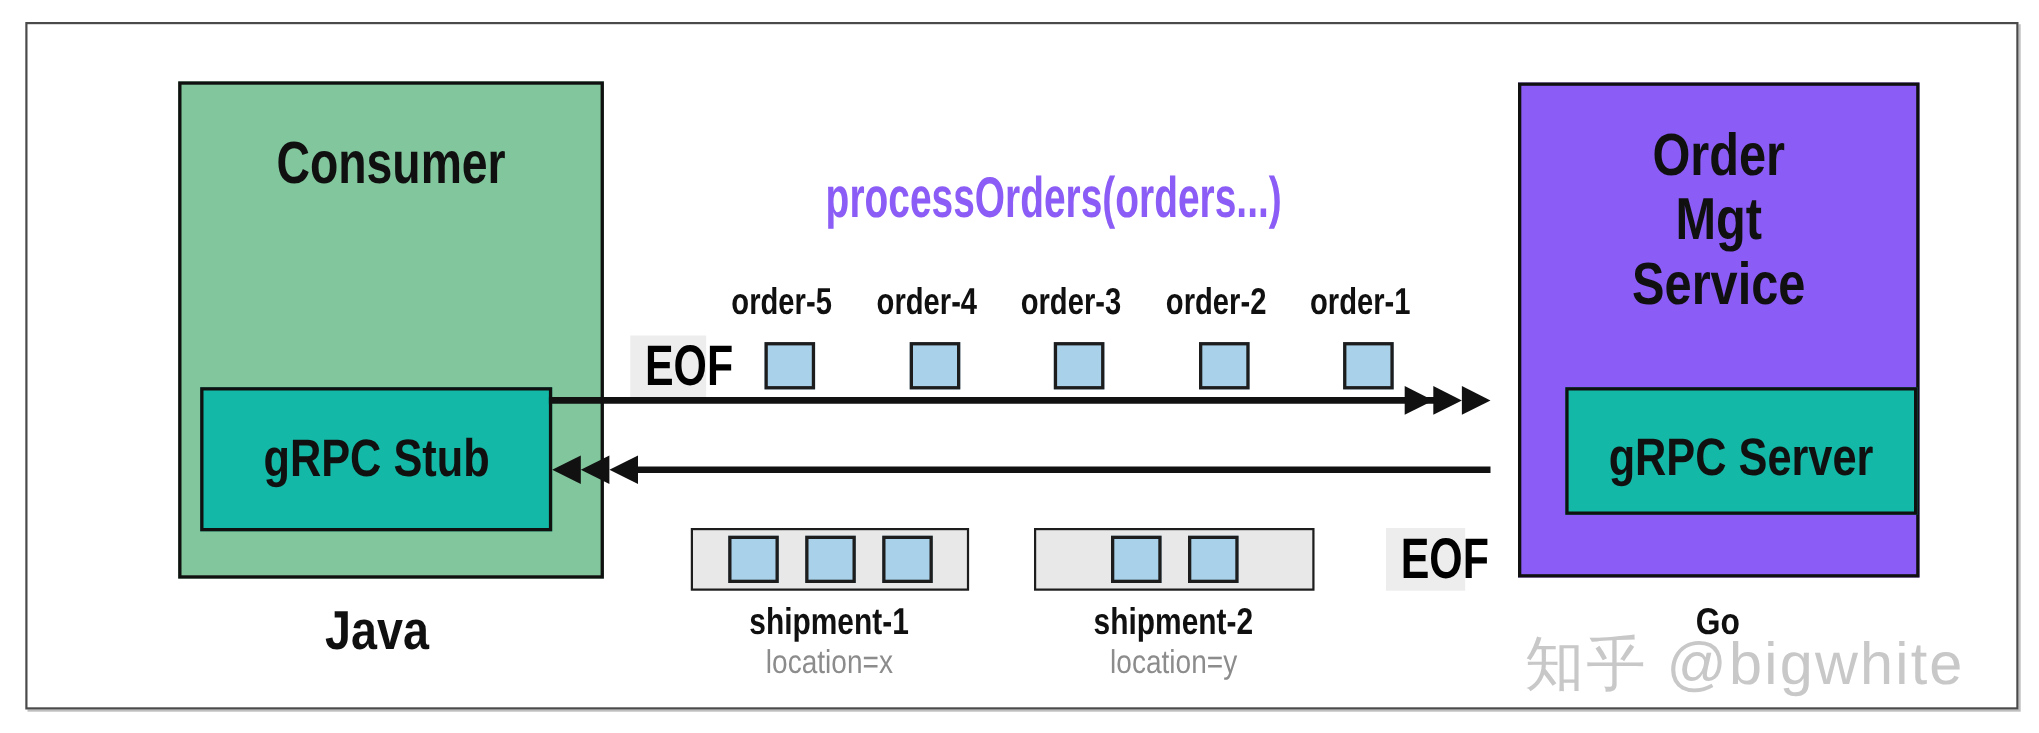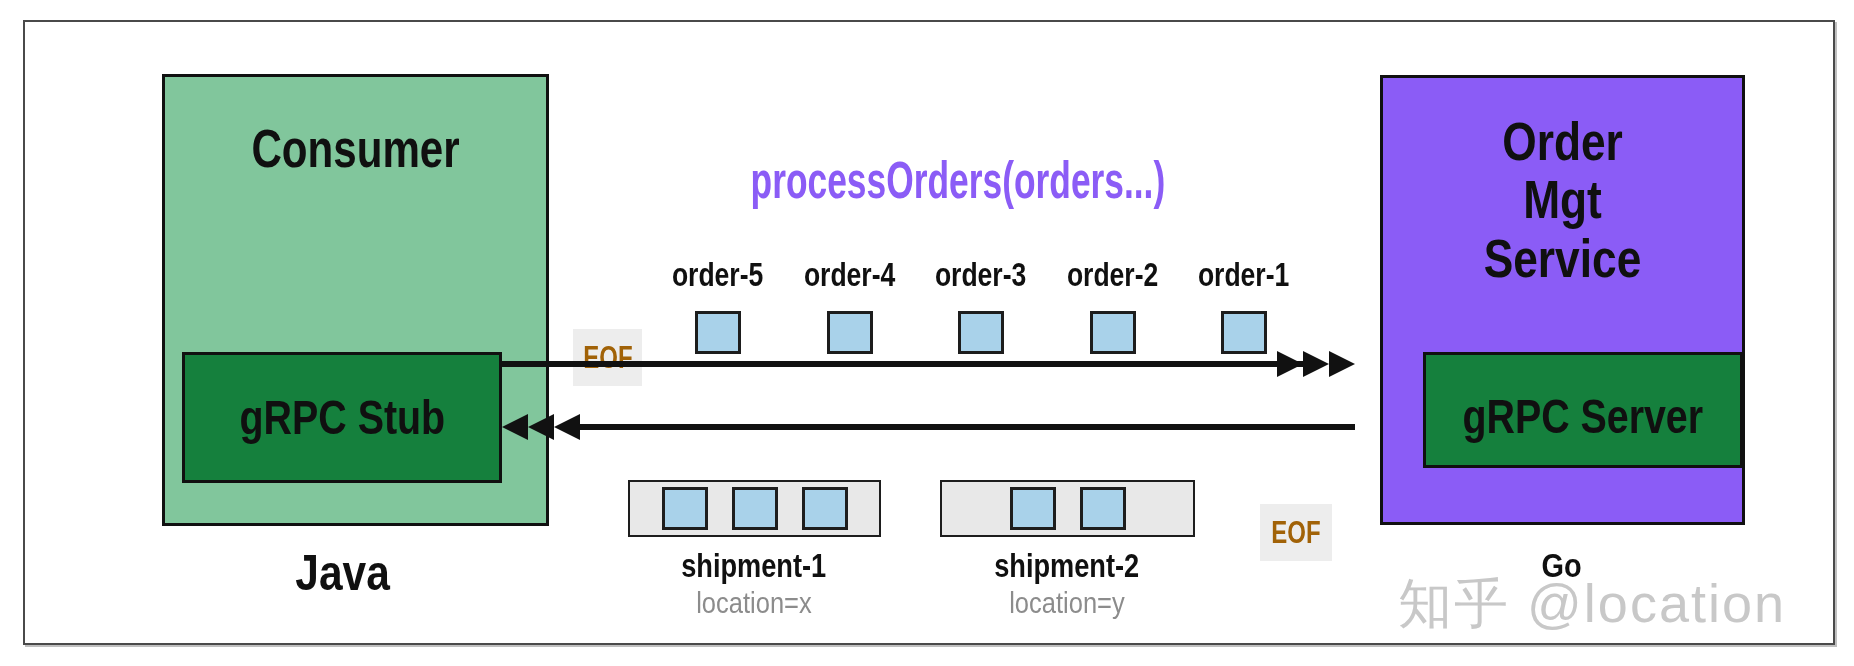--- a/index.html
+++ b/index.html
@@ -9,42 +9,42 @@
          border:2px solid #4a4a4a; background:#fff; box-shadow:2px 2px 0 rgba(0,0,0,0.25);}
   .cx{display:inline-block; white-space:nowrap; transform-origin:50% 50%;}
 
   
   .actor{position:absolute; border:3px solid #101010; box-sizing:border-box;}
   .actor-consumer{left:137px; top:52px; width:387px; height:452px; background:#81c69c;}
   .actor-service{left:1355px; top:53px; width:365px; height:450px; background:#8b5cf6;}
   .actor-title{position:absolute; left:0; right:0; top:42px; text-align:center;
                font-size:54px; font-weight:bold; color:#101010; line-height:1.08;}
   .actor-title .cx{transform:scaleX(0.78);}
-  .inner-box{position:absolute; background:#15803d; border:3px solid #101010; box-sizing:border-box;
+  .inner-box{position:absolute; background:#14b8a6; border:3px solid #101010; box-sizing:border-box;
              text-align:center; font-size:48px; font-weight:bold; color:#101010;}
   .inner-stub{left:157px; top:330px; width:320px; height:131px; line-height:125px;}
   .inner-server{left:1378px; top:330px; width:320px; height:116px; line-height:124px;margin-left:20px;}
   .inner-box .cx{transform:scaleX(0.82);}
   .lang-label{position:absolute; width:220px; text-align:center; font-size:50px; font-weight:bold; color:#101010;}
   .lang-label .cx{transform:scaleX(0.85);}
 
   
   .rpc-title{position:absolute; left:628px; top:128px; width:600px; text-align:center;
              font-size:52px; font-weight:bold; color:#8b5cf6;}
   .rpc-title .cx{transform:scaleX(0.68);}
 
   
-  .eof{position:absolute; background:#ededed; text-align:center; font-size:32px; font-weight:bold;
-       color:#a16207; box-sizing:border-box;margin-top:24px;}
+  .eof{position:absolute; background:#ededed; text-align:center; font-size:52px; font-weight:bold;
+       color:#000000; box-sizing:border-box;}
   .eof .cx{transform:scaleX(0.75);}
   .eof-request{left:548px; top:283px; width:69px; height:57px; line-height:57px;}
   .eof-response{left:1235px; top:458px; width:72px; height:57px; line-height:57px;}
 
   
-  .order-cell{position:absolute; top:234px; width:132px; text-align:center;}
+  .order-cell{position:absolute; top:234px; width:132px; }
   .order-label{font-size:34px; font-weight:bold; color:#101010; line-height:36px;}
   .order-label .cx{transform:scaleX(0.78);}
   .msg{width:46px; height:43px; background:#a9d2ea; border:3px solid #1d1d1d; box-sizing:border-box;}
   .order-cell .msg{margin:19px auto 0 auto;}
 
   
   .ship-box{position:absolute; top:458px; height:57px; background:#e8e8e8; border:2px solid #1d1d1d;
             box-sizing:border-box; display:flex; align-items:center; justify-content:center; gap:24px;}
   .ship-1{left:603px; width:253px;}
   .ship-2{left:915px; width:255px;}
@@ -112,21 +112,21 @@
 
     <div class="ship-box ship-2">
       <div class="msg"></div>
       <div class="msg"></div>
     </div>
     <div class="ship-name" style="left:922px;"><span class="cx">shipment-2</span></div>
     <div class="ship-loc" style="left:922px;"><span class="cx">location=y</span></div>
 
     <div class="eof eof-response"><span class="cx">EOF</span></div>
 
-    <div class="watermark">知乎 @location</div>
+    <div class="watermark">知乎 @bigwhite</div>
   </div>
 
   <svg class="arrows" viewBox="0 0 1854 666" xmlns="http://www.w3.org/2000/svg">
 
     <g>
       <line x1="499" y1="364" x2="1305" y2="364" stroke="#111" stroke-width="6"></line>
       <polygon points="1277,351 1303,364 1277,377" fill="#111"></polygon>
       <polygon points="1303,351 1329,364 1303,377" fill="#111"></polygon>
       <polygon points="1329,351 1355,364 1329,377" fill="#111"></polygon>
     </g>

